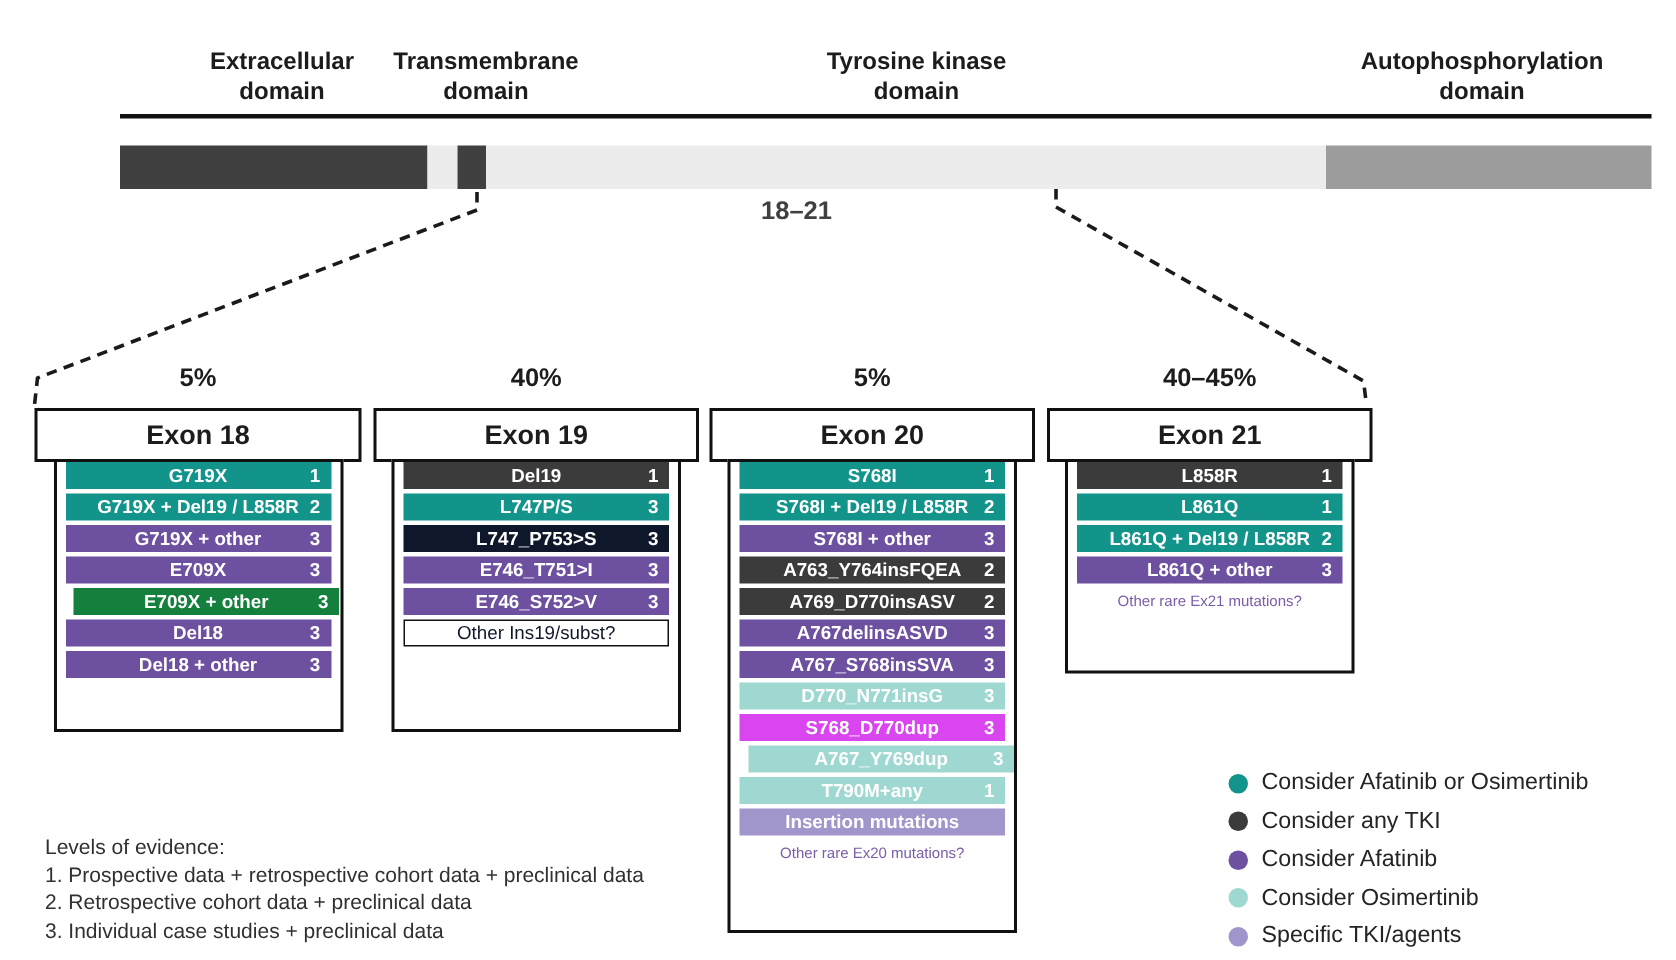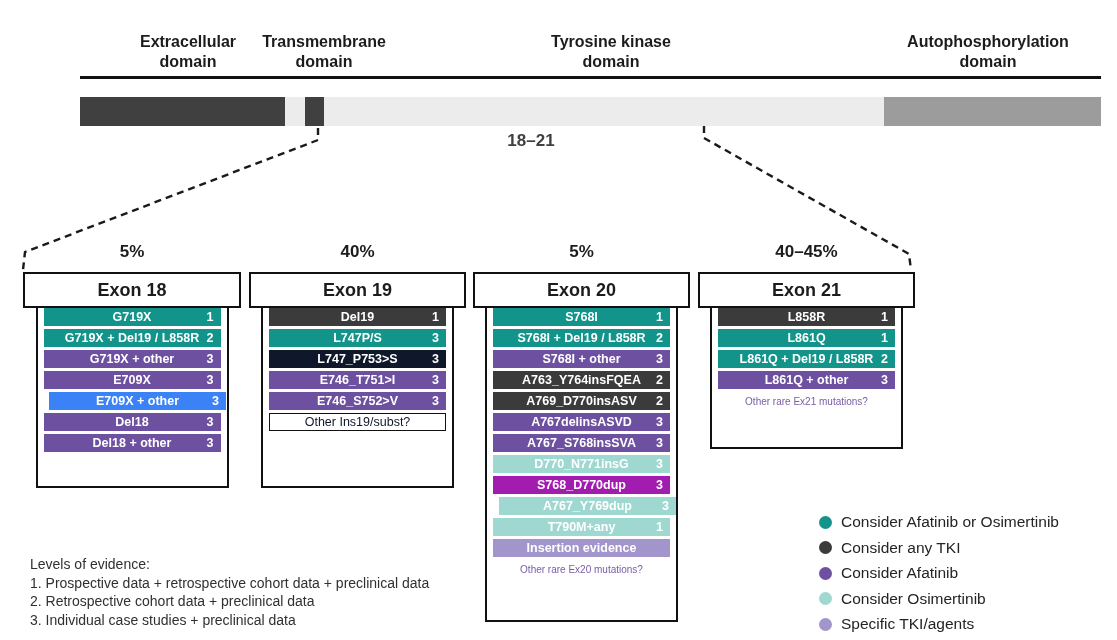--- a/index.html
+++ b/index.html
@@ -92,21 +92,21 @@
           <span class="mlevel">2</span>
         </div>
       <div class="mrow" style="background-color: rgb(109, 80, 160);">
           <span>G719X + other</span>
           <span class="mlevel">3</span>
         </div>
       <div class="mrow" style="background-color: rgb(109, 80, 160);">
           <span>E709X</span>
           <span class="mlevel">3</span>
         </div>
-      <div class="mrow" style="background-color: #3b82f6; margin-left: 11px;">
+      <div class="mrow" style="background-color: #15803d; margin-left: 11px;">
           <span>E709X + other</span>
           <span class="mlevel">3</span>
         </div>
       <div class="mrow" style="background-color: rgb(109, 80, 160);">
           <span>Del18</span>
           <span class="mlevel">3</span>
         </div>
       <div class="mrow" style="background-color: rgb(109, 80, 160);">
           <span>Del18 + other</span>
           <span class="mlevel">3</span>
@@ -171,34 +171,34 @@
           <span class="mlevel">3</span>
         </div>
       <div class="mrow" style="background-color: rgb(109, 80, 160);">
           <span>A767_S768insSVA</span>
           <span class="mlevel">3</span>
         </div>
       <div class="mrow" style="background-color: rgb(159, 216, 209);">
           <span>D770_N771insG</span>
           <span class="mlevel">3</span>
         </div>
-      <div class="mrow" style="background-color: #a21caf;">
+      <div class="mrow" style="background-color: #d946ef;">
           <span>S768_D770dup</span>
           <span class="mlevel">3</span>
         </div>
       <div class="mrow" style="background-color: rgb(159, 216, 209); margin-left: 12px;">
           <span>A767_Y769dup</span>
           <span class="mlevel">3</span>
         </div>
       <div class="mrow" style="background-color: rgb(159, 216, 209);">
           <span>T790M+any</span>
           <span class="mlevel">1</span>
         </div>
       <div class="mrow" style="background-color: rgb(161, 149, 203);">
-          <span>Insertion evidence</span>
+          <span>Insertion mutations</span>
           <span class="mlevel"></span>
         </div>
       <div class="qtext">Other rare Ex20 mutations?</div>
     </div>
   </div>
 
   <div class="col" style="left:698px;width:217px">
     <div class="pct">40–45%</div>
     <div class="hdr">Exon 21</div>
     <div class="obox" style="height:143px">

